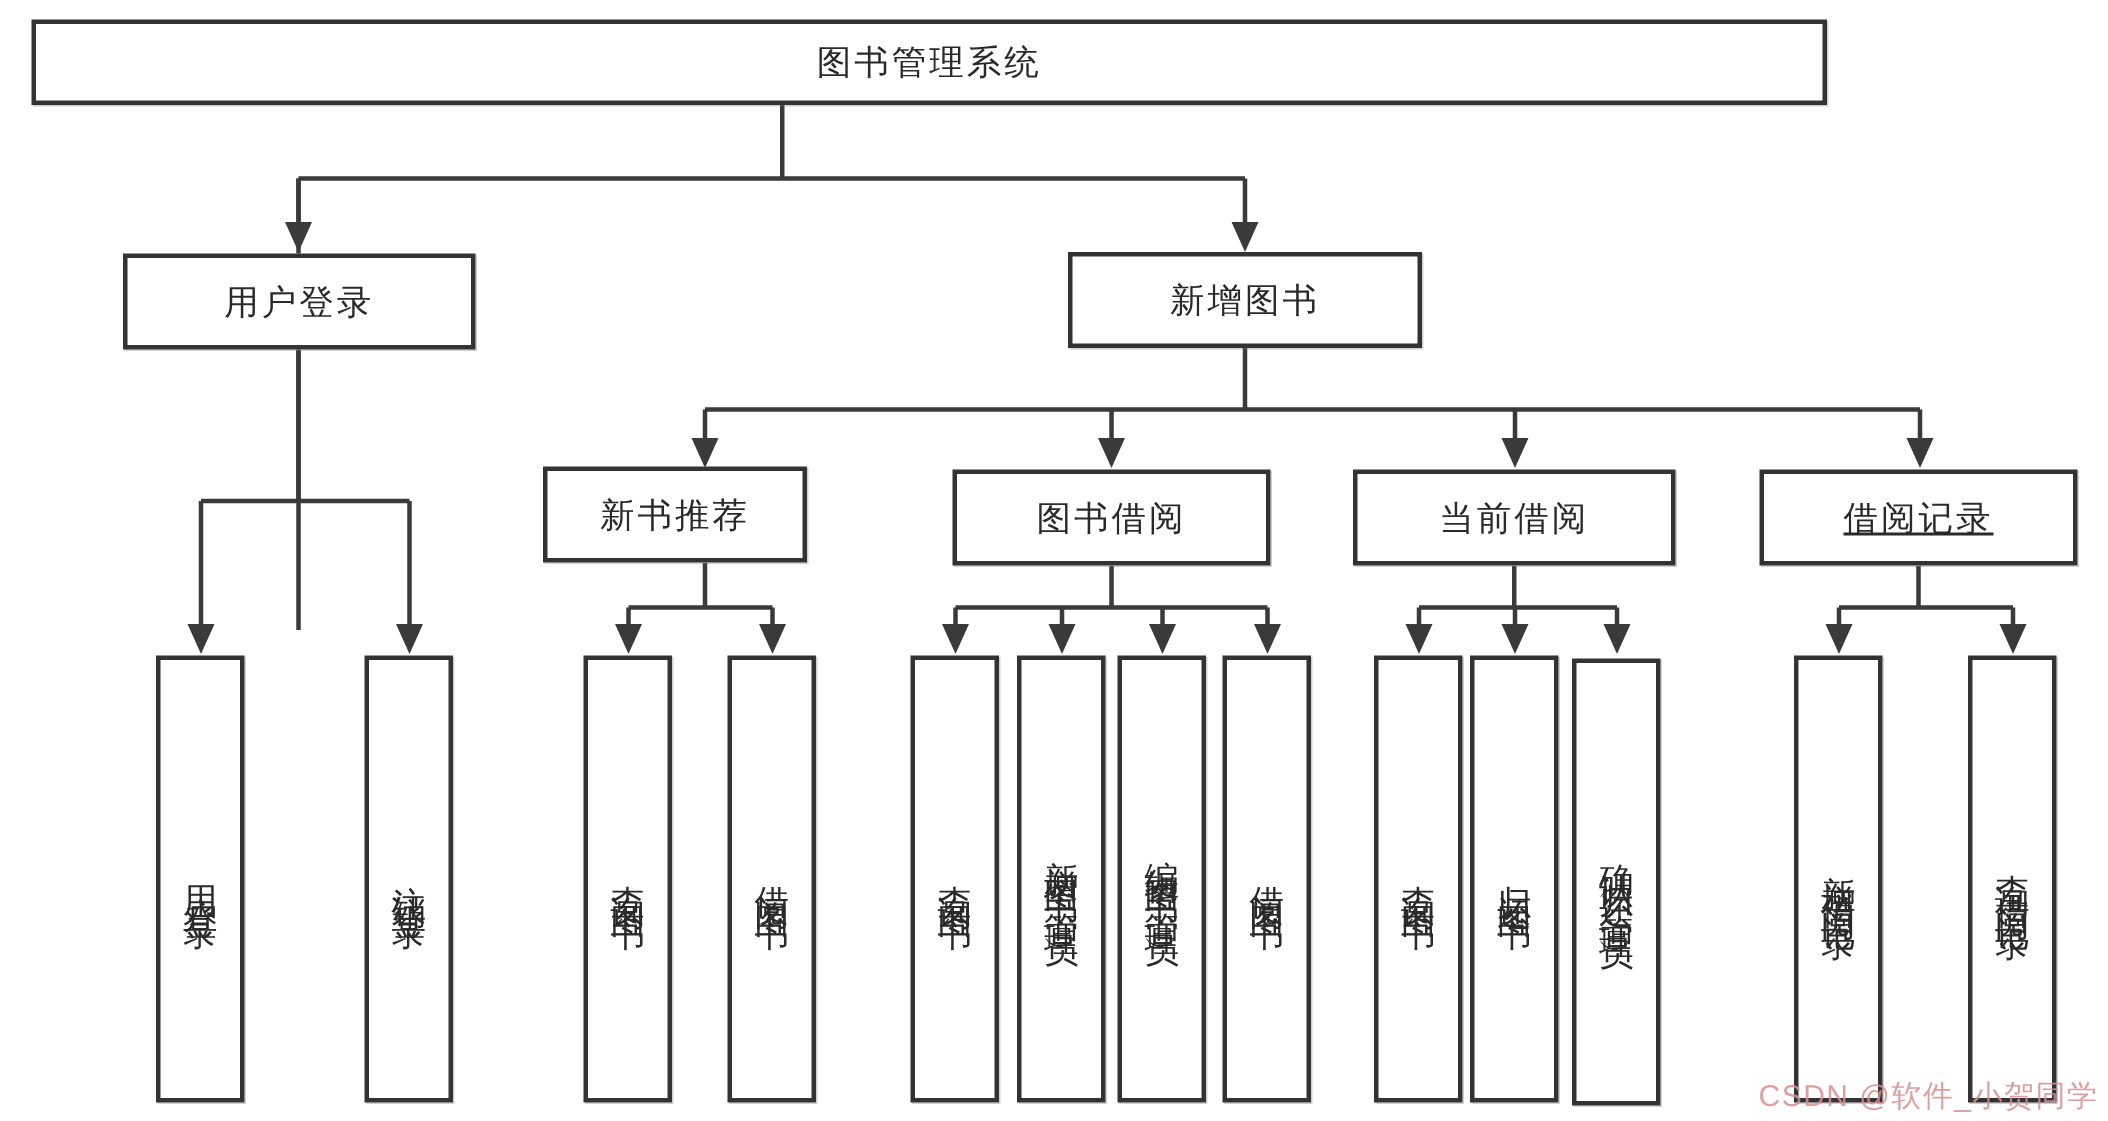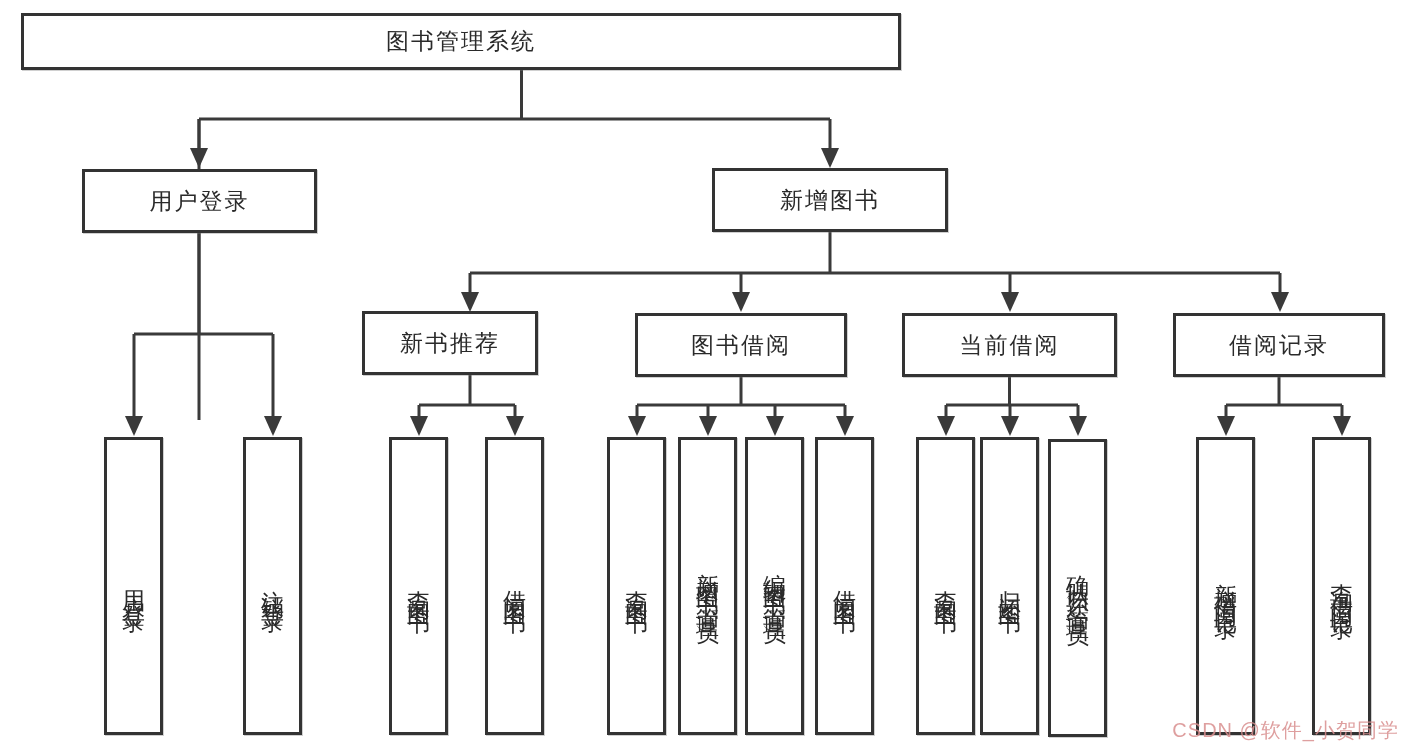--- a/index.html
+++ b/index.html
@@ -104,41 +104,41 @@
       <polygon points="766,416 784,416 775,436"></polygon>
       <polygon points="836,416 854,416 845,436"></polygon>
       <polygon points="937,416 955,416 946,436"></polygon>
       <polygon points="1001,416 1019,416 1010,436"></polygon>
       <polygon points="1069,416 1087,416 1078,436"></polygon>
       <polygon points="1217,416 1235,416 1226,436"></polygon>
       <polygon points="1333,416 1351,416 1342,436"></polygon>
     </g>
   </svg>
 
-  <div class="node" style="left:21px; top:13px; width:880px; height:57px;">
+  <div class="node" style="left:21px; top:13px; width:1197px; height:57px;">
     <span>图书管理系统</span>
   </div>
 
   <div class="node" style="left:82px; top:169px; width:235px; height:64px;">
     <span>用户登录</span>
   </div>
   <div class="node" style="left:712px; top:168px; width:236px; height:64px;">
     <span>新增图书</span>
   </div>
 
   <div class="node" style="left:362px; top:311px; width:176px; height:64px;">
     <span>新书推荐</span>
   </div>
   <div class="node" style="left:635px; top:313px; width:212px; height:64px;">
     <span>图书借阅</span>
   </div>
   <div class="node" style="left:902px; top:313px; width:215px; height:64px;">
     <span>当前借阅</span>
   </div>
-  <div class="node" style="left:1173px; top:313px; width:212px; height:64px;">
+  <div class="node" style="left:1173px; top:313px; width:212px; height:64px;text-decoration:underline;">
     <span>借阅记录</span>
   </div>
 
   <div class="vnode" style="left:104px; top:437px;">
     <span>用户登录</span>
   </div>
   <div class="vnode" style="left:243px; top:437px;">
     <span>注销登录</span>
   </div>
 

